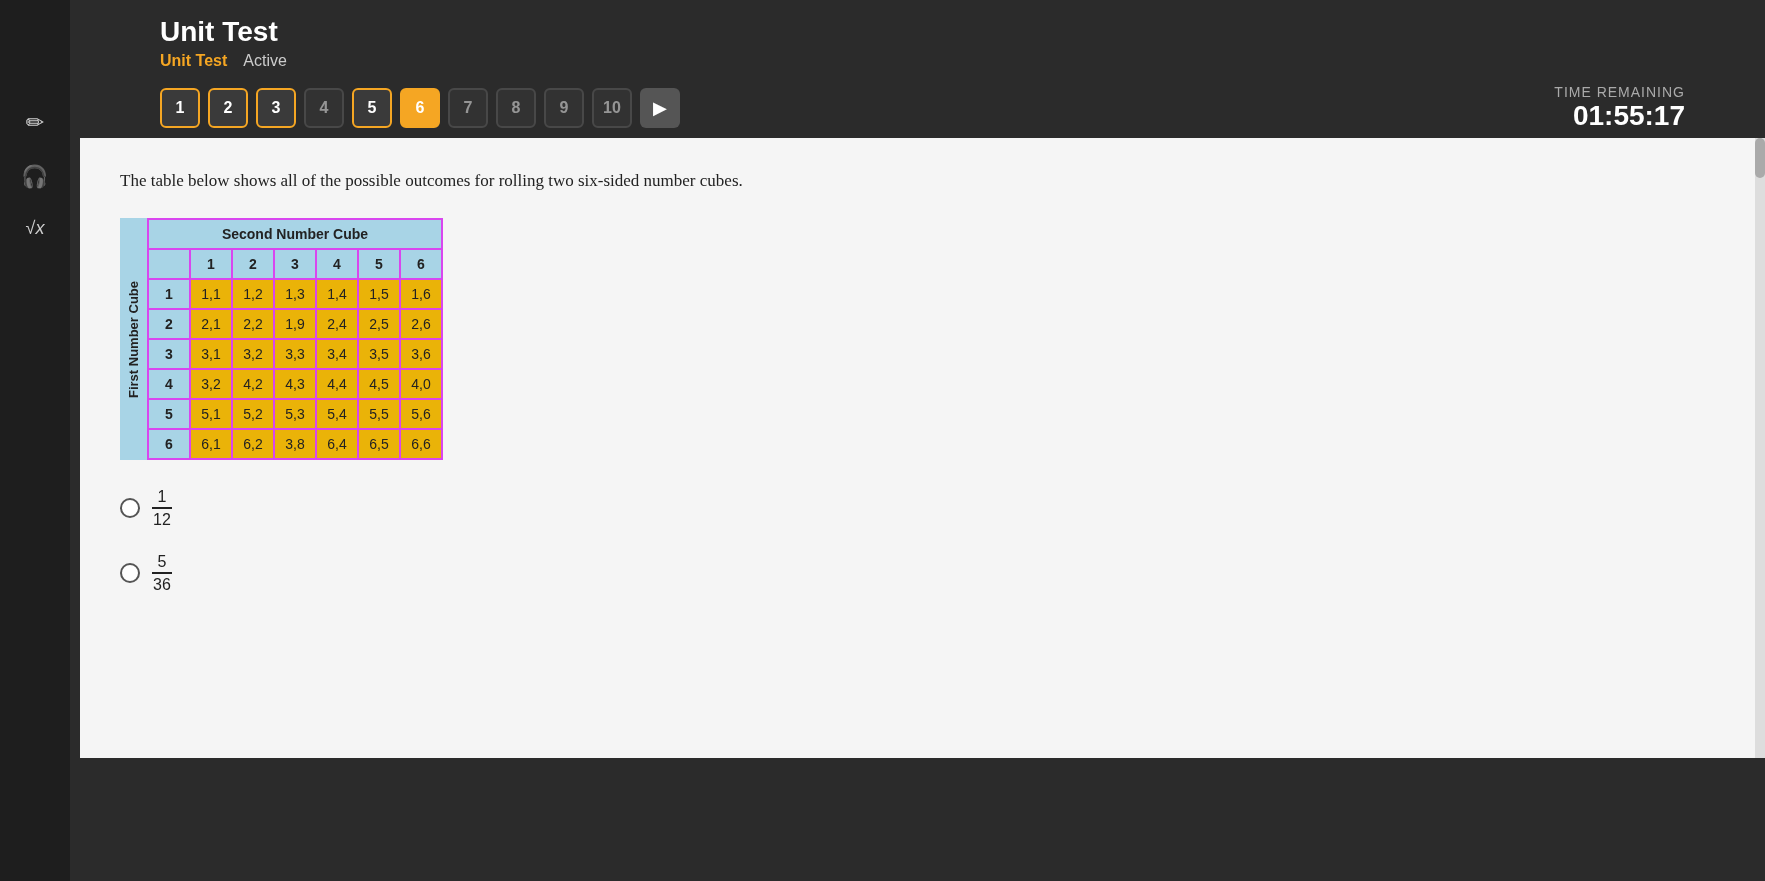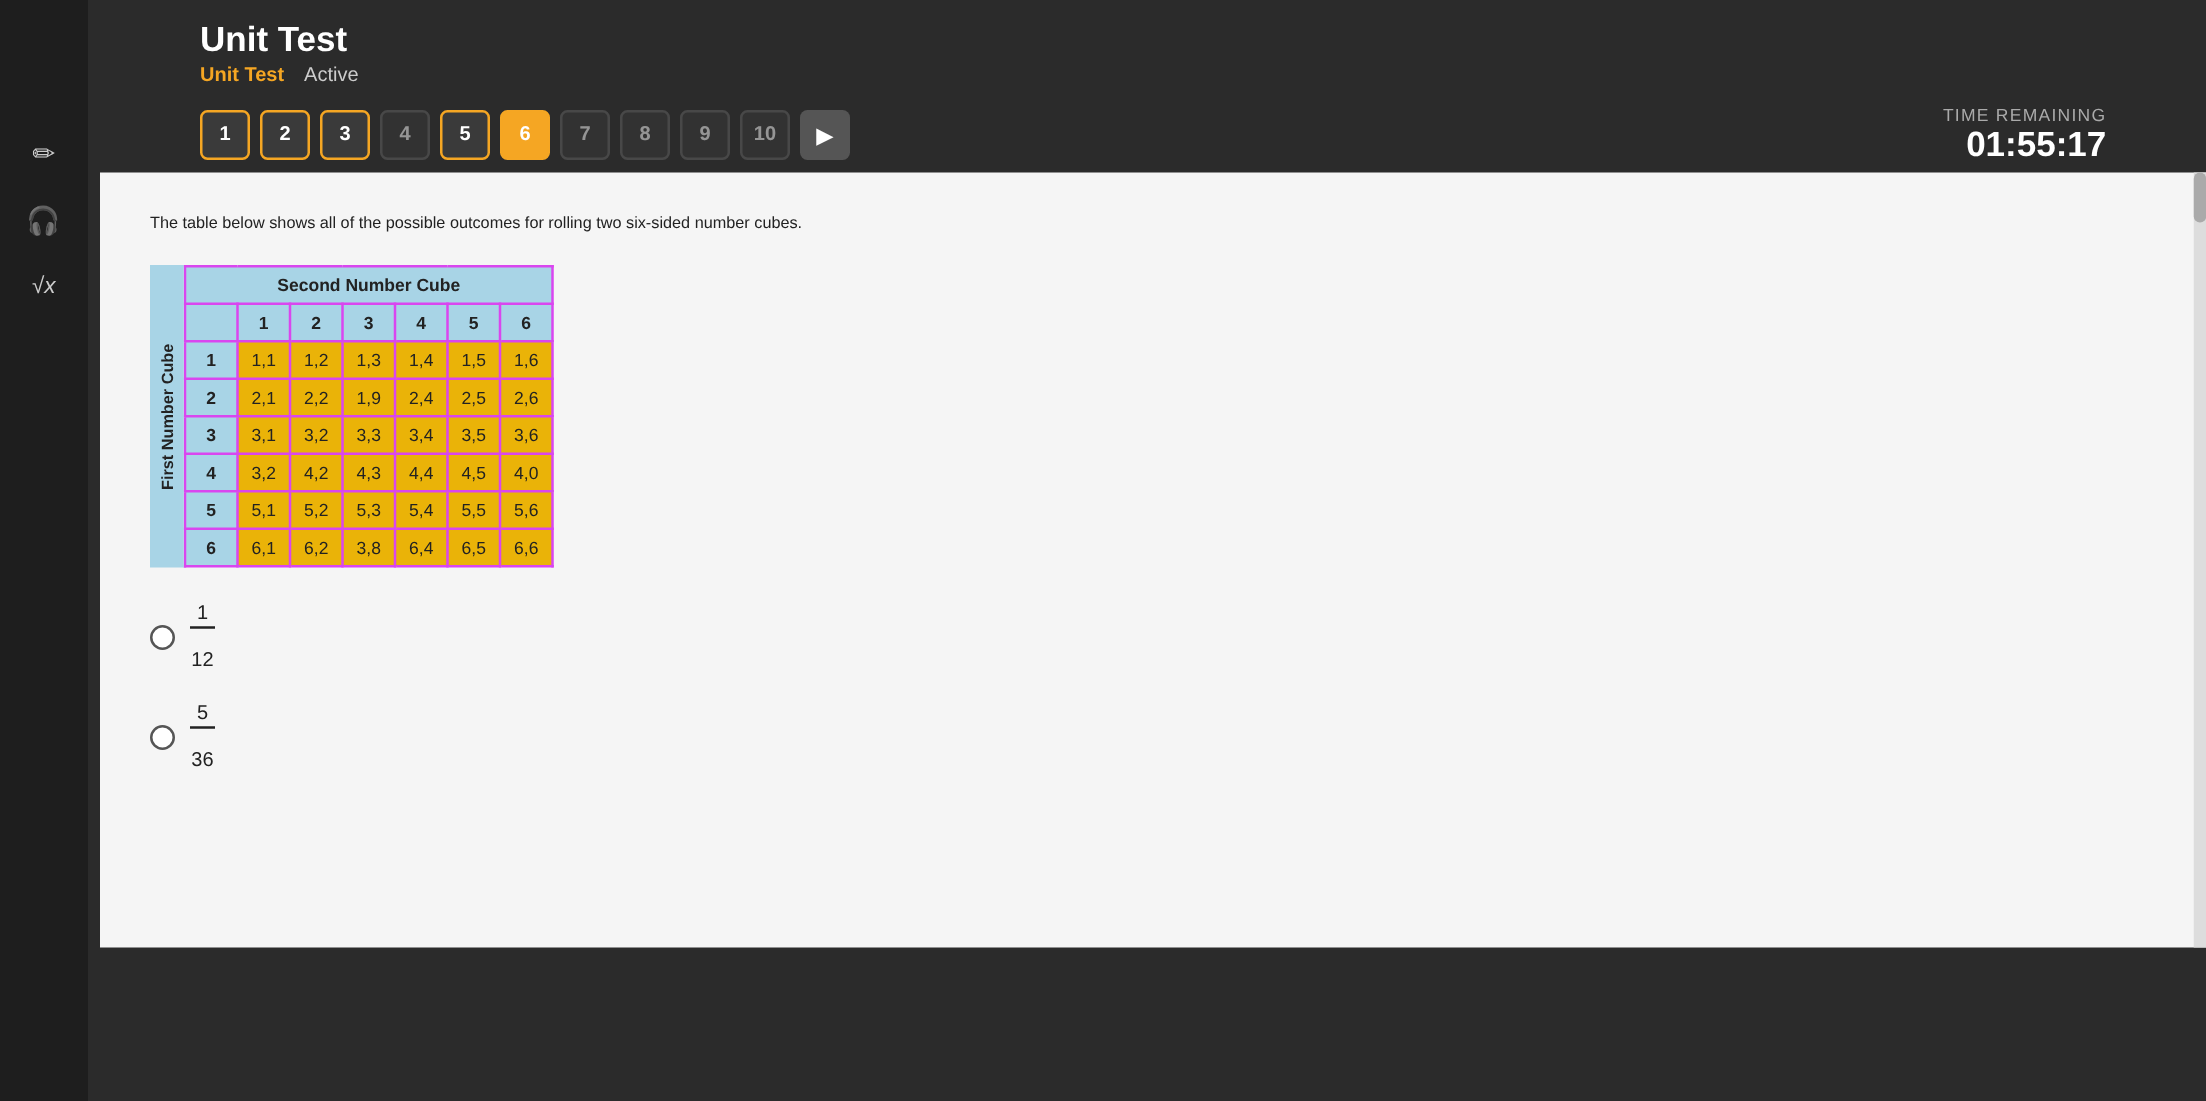--- a/index.html
+++ b/index.html
@@ -101,24 +101,25 @@
     }
     .content-area {
       background: #f5f5f5;
       color: #222;
       margin-left: 0;
       padding: 30px 40px;
       min-height: 620px;
       position: relative;
     }
     .question-text {
-      font-size: 13px;
+      font-size: 17px;
       margin-bottom: 24px;
       color: #222;
       line-height: 1.5;
+      font-family: Liberation Serif, serif;
     }
     .dice-table-wrapper {
       display: flex;
       margin-bottom: 28px;
     }
     .vertical-label {
       writing-mode: vertical-rl;
       transform: rotate(180deg);
       text-align: center;
       font-weight: bold;
@@ -188,21 +189,20 @@
     .fraction .numerator {
       border-bottom: 2px solid #222;
       padding-bottom: 2px;
       min-width: 20px;
       text-align: center;
     }
     .fraction .denominator {
       padding-top: 2px;
       min-width: 20px;
       text-align: center;
-      margin-top: 15px;
     }
     .scrollbar-track {
       position: absolute;
       right: 0;
       top: 0;
       width: 10px;
       height: 100%;
       background: #ddd;
     }
     .scrollbar-thumb {

